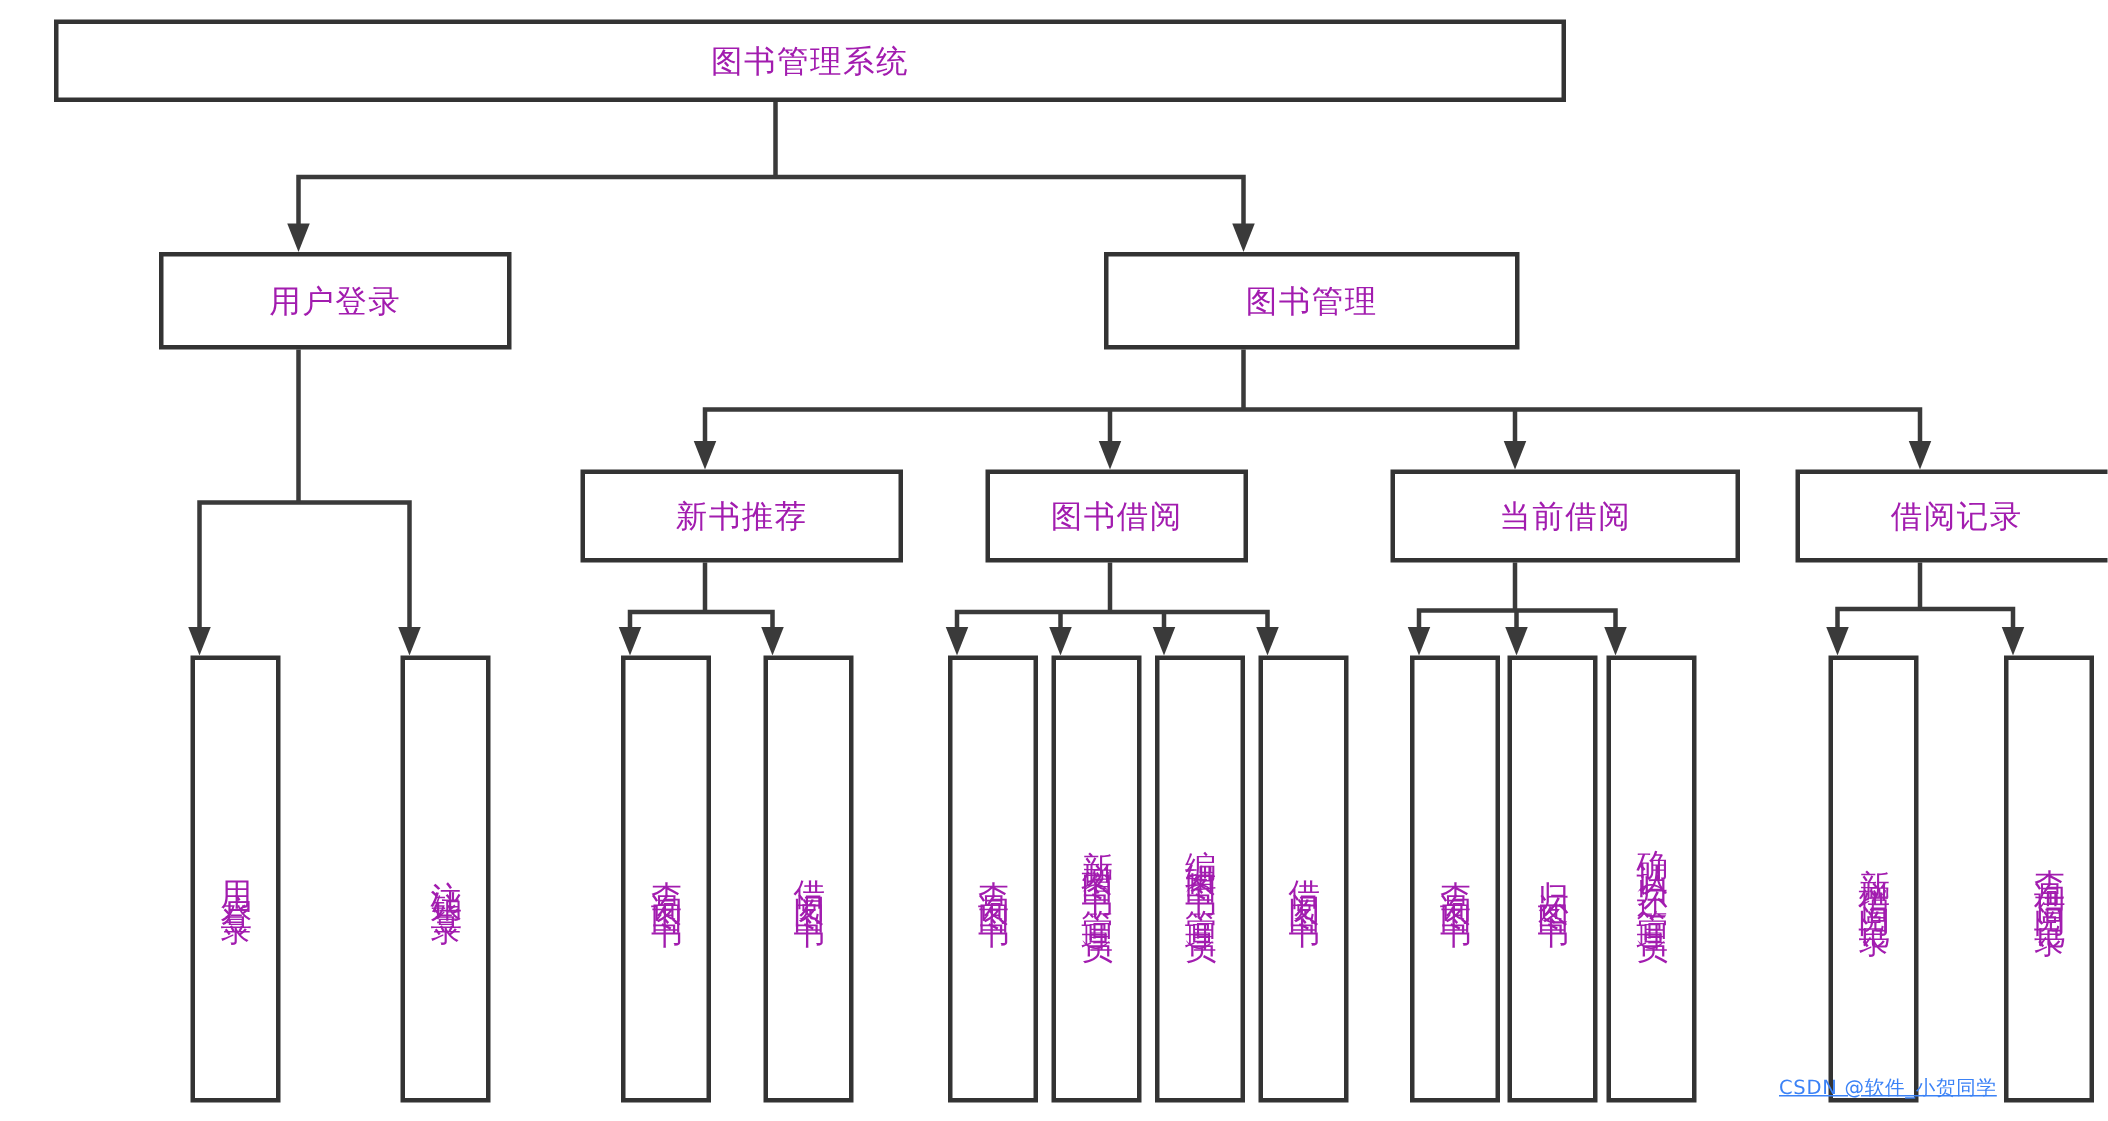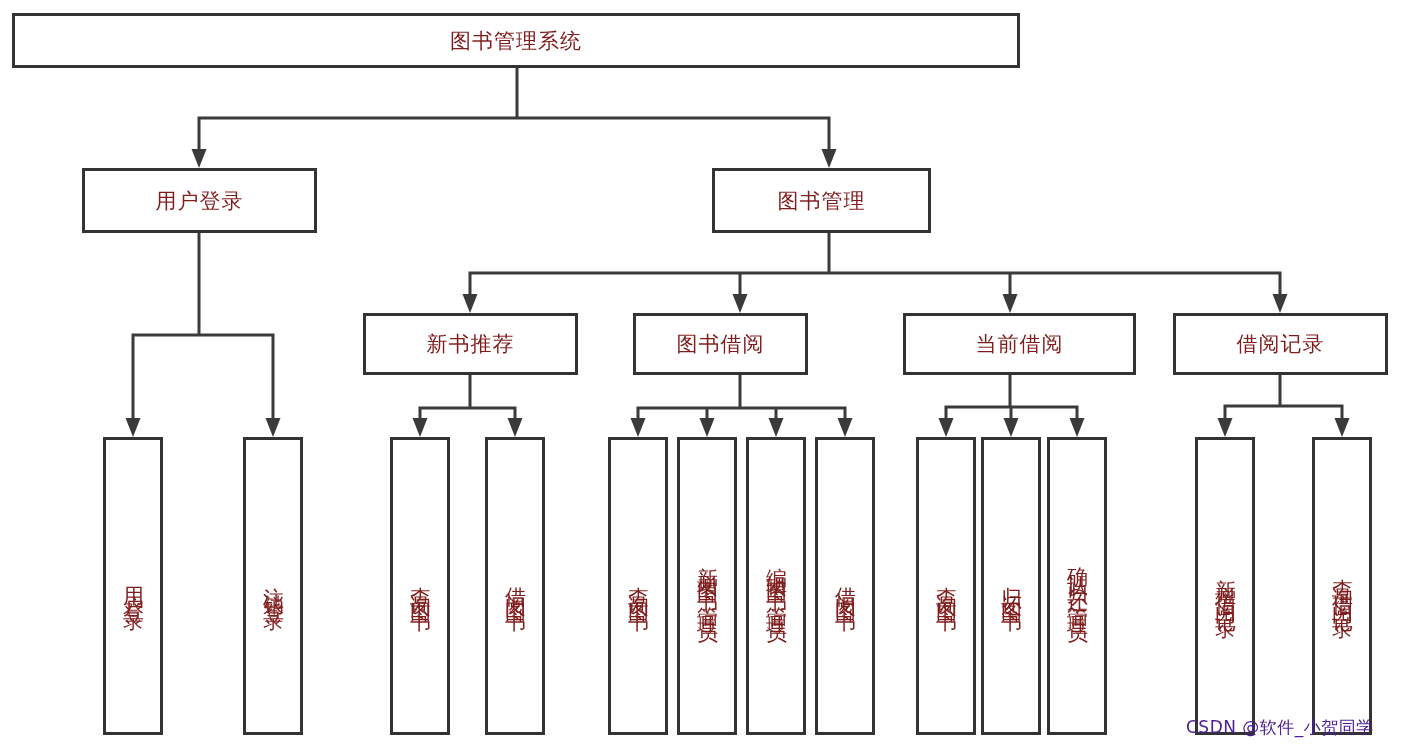--- a/index.html
+++ b/index.html
@@ -6,30 +6,30 @@
   body {
     width: 1405px; height: 747px; overflow: hidden; position: relative;
     font-family: "DejaVu Sans", "Liberation Sans", sans-serif;
   }
   .canvas { position: absolute; left: 0; top: 0; width: 1405px; height: 747px; background: #ffffff; }
   svg.connectors { position: absolute; left: 0; top: 0; width: 1405px; height: 747px; }
   .box {
     position: absolute; box-sizing: border-box;
     background: #ffffff; border: 3px solid #333333;
     display: flex; align-items: center; justify-content: center;
-    color: #7f1d1d; z-index: 2;
+    color: #a21caf; z-index: 2; margin-left: 24px;
   }
   .box.h { font-size: 21px; letter-spacing: 1px; white-space: nowrap; }
   .box.v {
     writing-mode: vertical-rl; text-orientation: mixed;
     font-size: 21px; line-height: 1; letter-spacing: 8px; white-space: nowrap;
   }
   .watermark {
     position: absolute; left: 1186px; top: 716px; z-index: 5;
-    font-size: 17px; color: #4c1d95; letter-spacing: 0.5px; white-space: nowrap;
+    font-size: 13px; color: #3b82f6; letter-spacing: 0.5px; white-space: nowrap; text-decoration: underline;
   }
 </style>
 </head>
 <body>
 
 <div class="canvas">
 
   <svg id="connectors" class="connectors" viewBox="0 0 1405 747" xmlns="http://www.w3.org/2000/svg">
     <path d="M517 68 V118 M199 118 H829
              M199 233 V335 M133 335 H273
@@ -62,21 +62,21 @@
       <polygon points="938.5,418 953.5,418 946,437" fill="#3a3a3a"></polygon>
       <polygon points="1003.5,418 1018.5,418 1011,437" fill="#3a3a3a"></polygon>
       <polygon points="1069.5,418 1084.5,418 1077,437" fill="#3a3a3a"></polygon>
       <polygon points="1217.5,418 1232.5,418 1225,437" fill="#3a3a3a"></polygon>
       <polygon points="1334.5,418 1349.5,418 1342,437" fill="#3a3a3a"></polygon>
     </svg>
 
   <div class="box h" style="left:12px;top:13px;width:1008px;height:55px">图书管理系统</div>
 
   <div class="box h" style="left:82px;top:168px;width:235px;height:65px">用户登录</div>
-  <div class="box h" style="left:712px;top:168px;width:219px;height:65px">图书管理</div>
+  <div class="box h" style="left:712px;top:168px;width:277px;height:65px">图书管理</div>
 
   <div class="box h" style="left:363px;top:313px;width:215px;height:62px">新书推荐</div>
   <div class="box h" style="left:633px;top:313px;width:175px;height:62px">图书借阅</div>
   <div class="box h" style="left:903px;top:313px;width:233px;height:62px">当前借阅</div>
   <div class="box h" style="left:1173px;top:313px;width:215px;height:62px">借阅记录</div>
 
   <div class="box v" style="left:103px;top:437px;width:60px;height:298px">用户登录</div>
   <div class="box v" style="left:243px;top:437px;width:60px;height:298px">注销登录</div>
 
   <div class="box v" style="left:390px;top:437px;width:60px;height:298px">查询图书</div>

